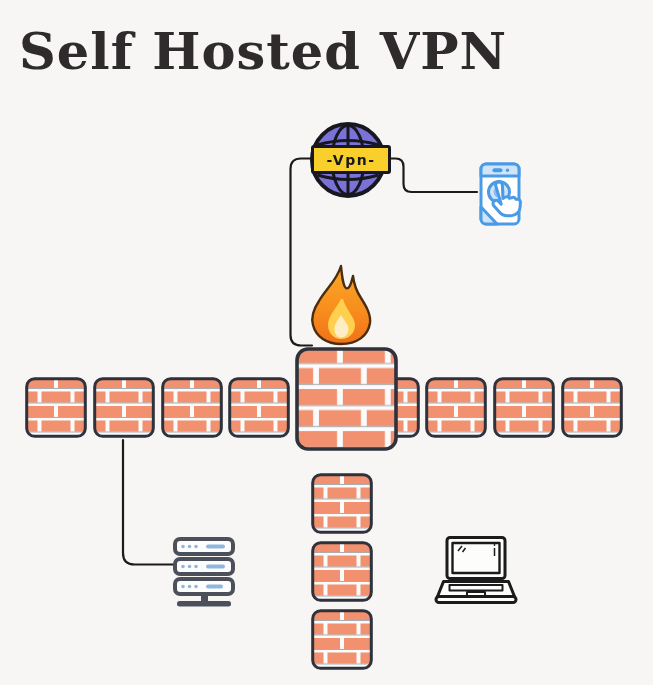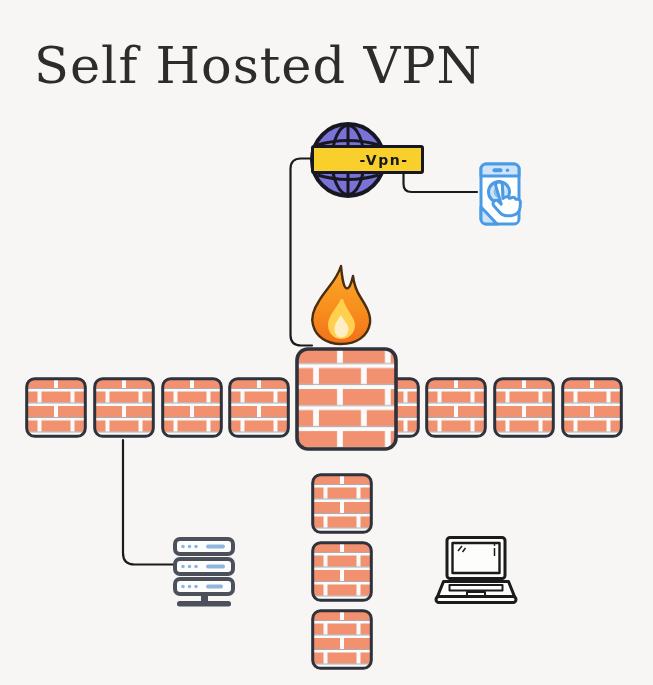--- a/index.html
+++ b/index.html
@@ -1,28 +1,28 @@
 <!DOCTYPE html>
 <html><head>
 <meta charset="utf-8">
 <style>
   html,body{margin:0;padding:0;}
   body{font-family:"DejaVu Sans",sans-serif;}
   .stage{position:relative;width:653px;height:685px;background:#f7f6f4;overflow:hidden;}
   .abs{position:absolute;display:block;}
   h1.title{
-    position:absolute;left:16px;top:18px;margin:18px;
-    font-family:"DejaVu Serif",serif;font-weight:normal;
+    position:absolute;left:16px;top:18px;margin:3px;
+    font-family:"DejaVu Serif",serif;font-weight:bold;
     font-size:51px;letter-spacing:1px;color:#2f2b2c;
   }
   .vpn-banner{
     position:absolute;left:311px;top:145px;width:74px;height:23px;
     background:#f8cf2b;border:3px solid #17171f;border-radius:3px;
     display:flex;align-items:center;justify-content:center;
-    font-weight:bold;font-size:14px;letter-spacing:1.5px;color:#17171f;padding-left:33px;
+    font-weight:bold;font-size:14px;letter-spacing:1.5px;color:#17171f;
   }
 </style>
 </head>
 <body>
 
 <div class="stage">
 
   <svg width="0" height="0" class="abs" aria-hidden="true">
     <defs>
       <pattern id="brickPat" width="33" height="29" patternUnits="userSpaceOnUse">

